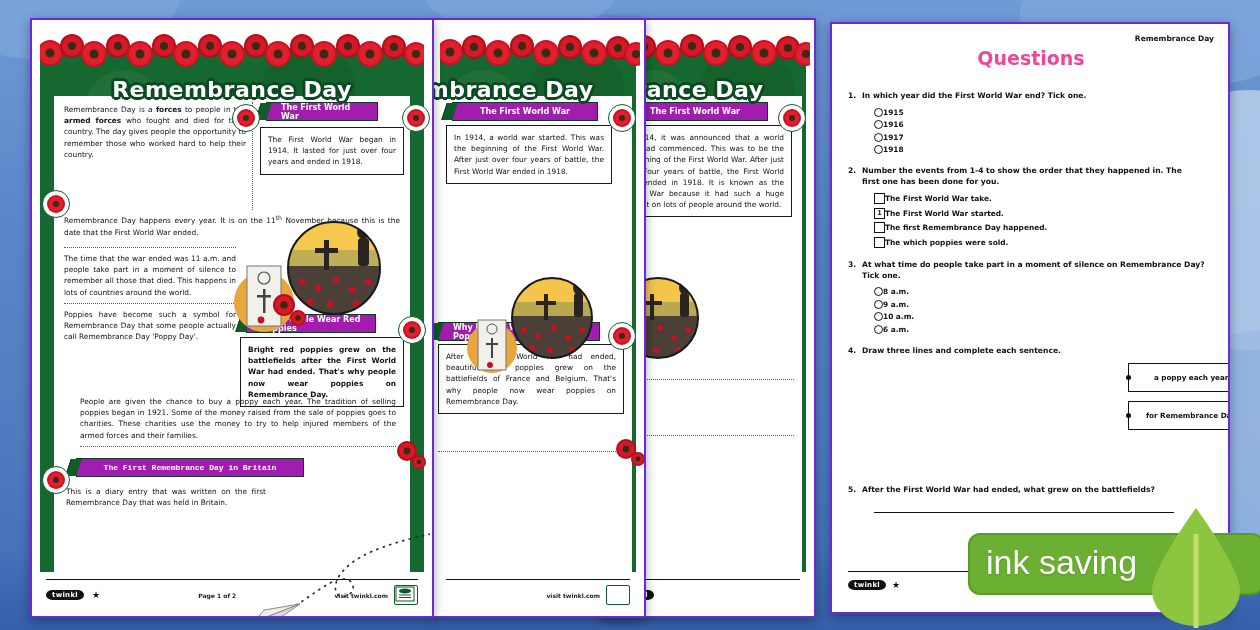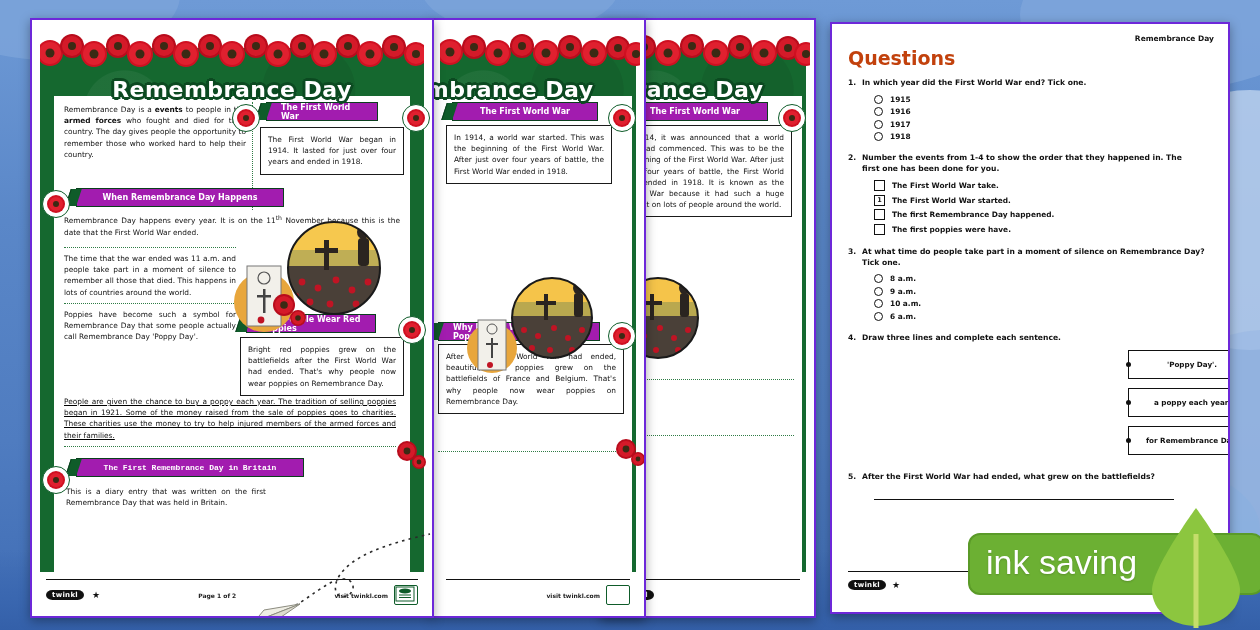--- a/index.html
+++ b/index.html
@@ -93,26 +93,26 @@
     border-radius:9px/7px;padding:1px 6px;letter-spacing:.3px;}
   .foot-mid{flex:1;text-align:center;font-size:6px;color:#222;font-weight:bold;}
   .foot-right{font-size:6px;color:#222;font-weight:bold;margin-right:6px;}
   .eco-stamp{width:22px;height:18px;border:1.2px solid #0f5c2a;border-radius:2px;
     background:#fff;position:relative;}
 
   
   .qs{left:830px;top:22px;width:396px;height:588px;background:#fff;z-index:4;}
   .qs-pad{position:absolute;left:16px;right:14px;top:10px;}
   .qs-head{font-size:7.5px;font-weight:bold;text-align:right;color:#111;}
-  .qs-title{text-align:left;font-size:19px;font-weight:bold;color:#c2410c;margin:4px 0 9px;}
+  .qs-title{text-align:center;font-size:19px;font-weight:bold;color:#ec4899;margin:4px 0 22px;}
   .q{display:flex;margin-bottom:6px;}
   .qnum{width:14px;flex:0 0 14px;font-size:7.6px;font-weight:bold;color:#111;}
   .qtext{font-size:7.6px;line-height:10.5px;color:#111;font-weight:bold;}
   .opts{margin:4px 0 0 26px;}
-  .opt{display:flex;align-items:center;gap:7px;margin-bottom:3.6px;}
+  .opt{display:flex;align-items:center;margin-bottom:3.6px;}
   .radio{width:7px;height:7px;border:1.4px solid #111;border-radius:50%;flex:0 0 7px;}
   .tick{width:9px;height:9px;border:1.4px solid #111;flex:0 0 9px;
      display:flex;align-items:center;justify-content:center;
      font-size:6.5px;font-weight:bold;color:#111;}
   .optlab{font-size:7.4px;color:#111;font-weight:bold;}
 
   .match{margin:7px 0 0 18px;position:relative;height:108px;}
   .mcol{position:absolute;top:0;}
   .mleft{left:0;width:128px;}
   .mright{left:262px;width:128px;}
@@ -539,59 +539,54 @@
         </svg>
       </div>
 
       <div class="title-band">
         <div class="wtitle">Remembrance Day</div>
       </div>
 
       <div class="card">
 
         <div style="position:absolute;left:10px;top:8px;width:182px;">
-          <div class="body-txt">Remembrance Day is a <b>events</b> to people in the <b>armed forces</b> who fought and died for their country. The day gives people the opportunity to remember those who worked hard to help their country.</div>
+          <div class="body-txt">Remembrance Day is a <b>forces</b> to people in the <b>armed forces</b> who fought and died for their country. The day gives people the opportunity to remember those who worked hard to help their country.</div>
         </div>
 
         <div style="position:absolute;left:198px;top:6px;bottom:372px;border-left:1.6px dotted #2f7c45;"></div>
 
         <div style="position:absolute;left:206px;right:6px;top:6px;">
           <div class="ribbon-wrap" style="margin-left:6px;margin-right:26px;">
             <div class="ribbon">The First World War</div>
           </div>
           <div class="boxed" style="margin-top:6px;">
             <div class="body-txt">The First World War began in 1914. It lasted for just over four years and ended in 1918.</div>
           </div>
         </div>
 
-        <div style="position:absolute;left:12px;right:6px;top:92px;">
-          <div class="ribbon-wrap" style="margin-left:10px;width:208px;">
-            <div class="ribbon">When Remembrance Day Happens</div>
-          </div>
-        </div>
         <div style="position:absolute;left:10px;right:10px;top:116px;">
           <div class="body-txt">Remembrance Day happens every year. It is on the 11<sup>th</sup> November because this is the date that the First World War ended.</div>
         </div>
         <div style="position:absolute;left:10px;width:172px;top:146px;">
           <div class="dotted"></div>
           <div class="body-txt">The time that the war ended was 11 a.m. and people take part in a moment of silence to remember all those that died. This happens in lots of countries around the world.</div>
           <div class="dotted"></div>
           <div class="body-txt">Poppies have become such a symbol for Remembrance Day that some people actually call Remembrance Day 'Poppy Day'.</div>
         </div>
 
         <div style="position:absolute;left:186px;right:6px;top:218px;">
           <div class="ribbon-wrap" style="margin-left:6px;margin-right:28px;">
             <div class="ribbon">Why People Wear Red Poppies</div>
           </div>
-          <div class="boxed" style="margin-top:4px;">
+          <div class="boxed" style="margin-top:4px;font-weight:bold;">
             <div class="body-txt">Bright red poppies grew on the battlefields after the First World War had ended. That's why people now wear poppies on Remembrance Day.</div>
           </div>
         </div>
 
-        <div style="position:absolute;left:10px;right:14px;top:300px;text-decoration:underline;">
+        <div style="position:absolute;left:26px;right:14px;top:300px;">
           <div class="body-txt">People are given the chance to buy a poppy each year. The tradition of selling poppies began in 1921. Some of the money raised from the sale of poppies goes to charities. These charities use the money to try to help injured members of the armed forces and their families.</div>
           <div class="dotted"></div>
         </div>
 
         <div style="position:absolute;left:12px;right:6px;top:362px;font-family:Liberation Mono, monospace;">
           <div class="ribbon-wrap" style="margin-left:10px;width:228px;">
             <div class="ribbon">The First Remembrance Day in Britain</div>
           </div>
         </div>
         <div style="position:absolute;left:12px;width:200px;top:390px;">
@@ -765,21 +760,21 @@
         <div class="opt">
             <span class="tick">1</span>
             <span class="optlab">The First World War started.</span>
           </div>
         <div class="opt">
             <span class="tick"></span>
             <span class="optlab">The first Remembrance Day happened.</span>
           </div>
         <div class="opt">
             <span class="tick"></span>
-            <span class="optlab">The first poppies were have.</span>
+            <span class="optlab">The which poppies were sold.</span>
           </div>
       </div>
 
       <div class="q" style="margin-top:12px;">
         <div class="qnum">3.</div>
         <div class="qtext">At what time do people take part in a moment of silence on Remembrance Day? Tick one.</div>
       </div>
       <div class="opts">
         <div class="opt">
             <span class="radio"></span>
@@ -798,21 +793,20 @@
             <span class="optlab">6 a.m.</span>
           </div>
       </div>
 
       <div class="q" style="margin-top:12px;">
         <div class="qnum">4.</div>
         <div class="qtext">Draw three lines and complete each sentence.</div>
       </div>
       <div class="match">
         <div class="mcol mright">
-          <div class="mbox">'Poppy Day'.</div>
           <div class="mbox">a poppy each year.</div>
           <div class="mbox">for Remembrance Day.</div>
         </div>
       </div>
 
       <div class="q" style="margin-top:14px;">
         <div class="qnum">5.</div>
         <div class="qtext">After the First World War had ended, what grew on the battlefields?</div>
       </div>
       <div style="margin:16px 0 0 26px;border-bottom:1px solid #111;width:300px;"></div>

